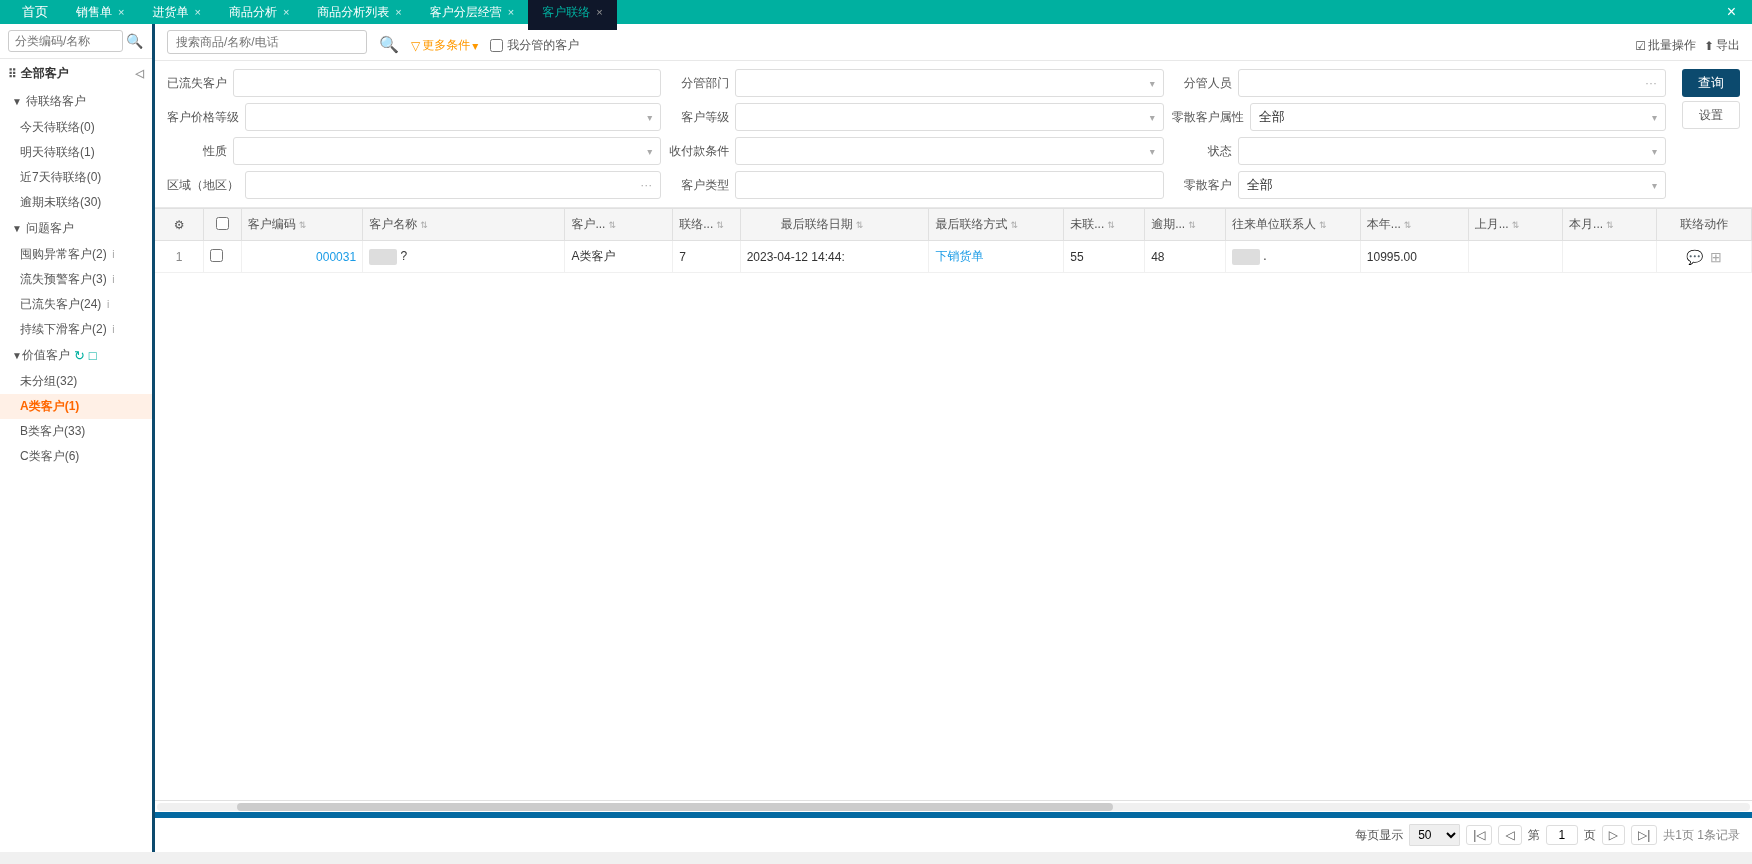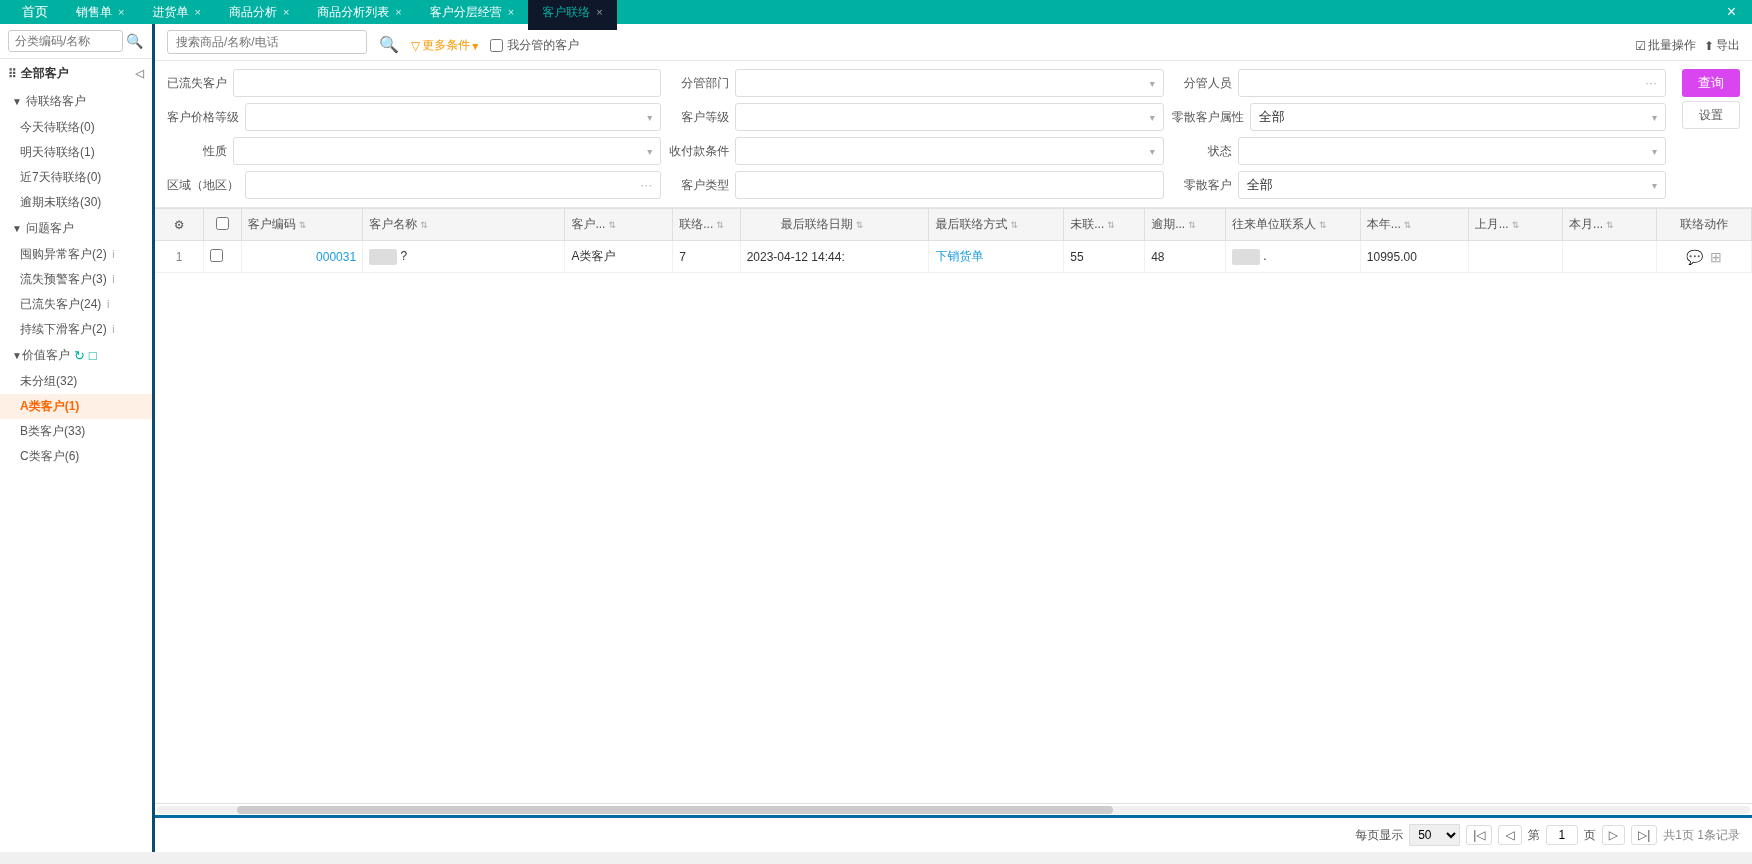--- a/index.html
+++ b/index.html
@@ -278,21 +278,21 @@
     }
     .filter-select .dots {
       color: #aaa;
       font-size: 12px;
     }
     .filter-select-value {
       color: #333;
       font-size: 13px;
     }
     .query-btn {
-      background: #d946ef;
+      background: #0c4a6e;
       color: #fff;
       border: none;
       border-radius: 3px;
       padding: 5px 16px;
       cursor: pointer;
       font-size: 13px;
       height: 28px;
     }
     .settings-btn {
       background: #fff;
@@ -372,21 +372,21 @@
     }
     .action-icon {
       color: #aaa;
       font-size: 14px;
       cursor: pointer;
     }
 
     
     .bottom-bar {
       background: #fff;
-      border-top: 3px solid #0369a1;
+      border-top: 6px solid #0369a1;
       padding: 6px 12px;
       display: flex;
       align-items: center;
       justify-content: space-between;
       flex-shrink: 0;
     }
     .pagination {
       display: flex;
       align-items: center;
       gap: 6px;

